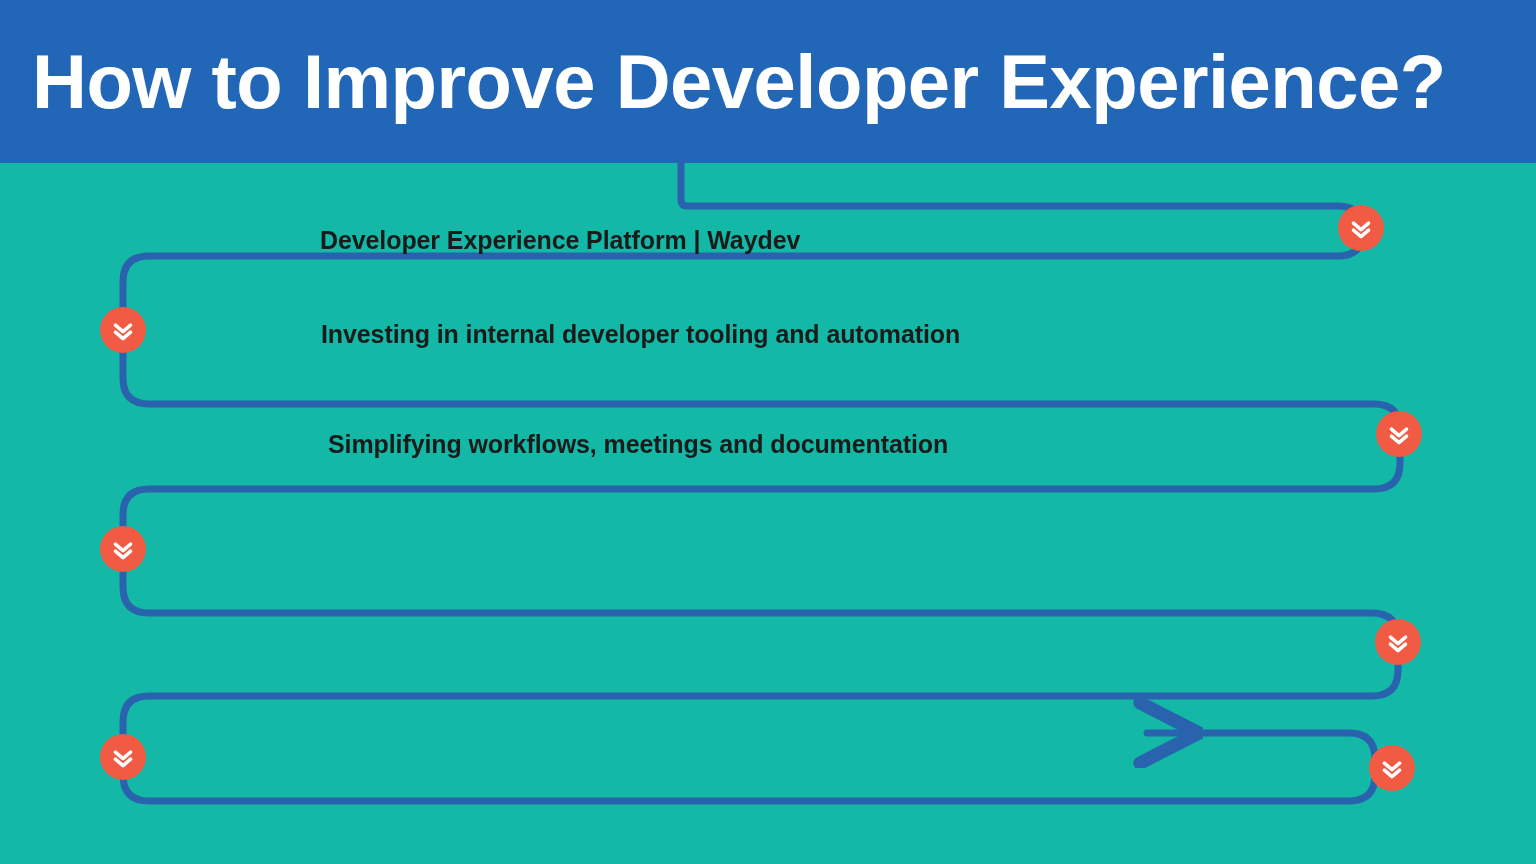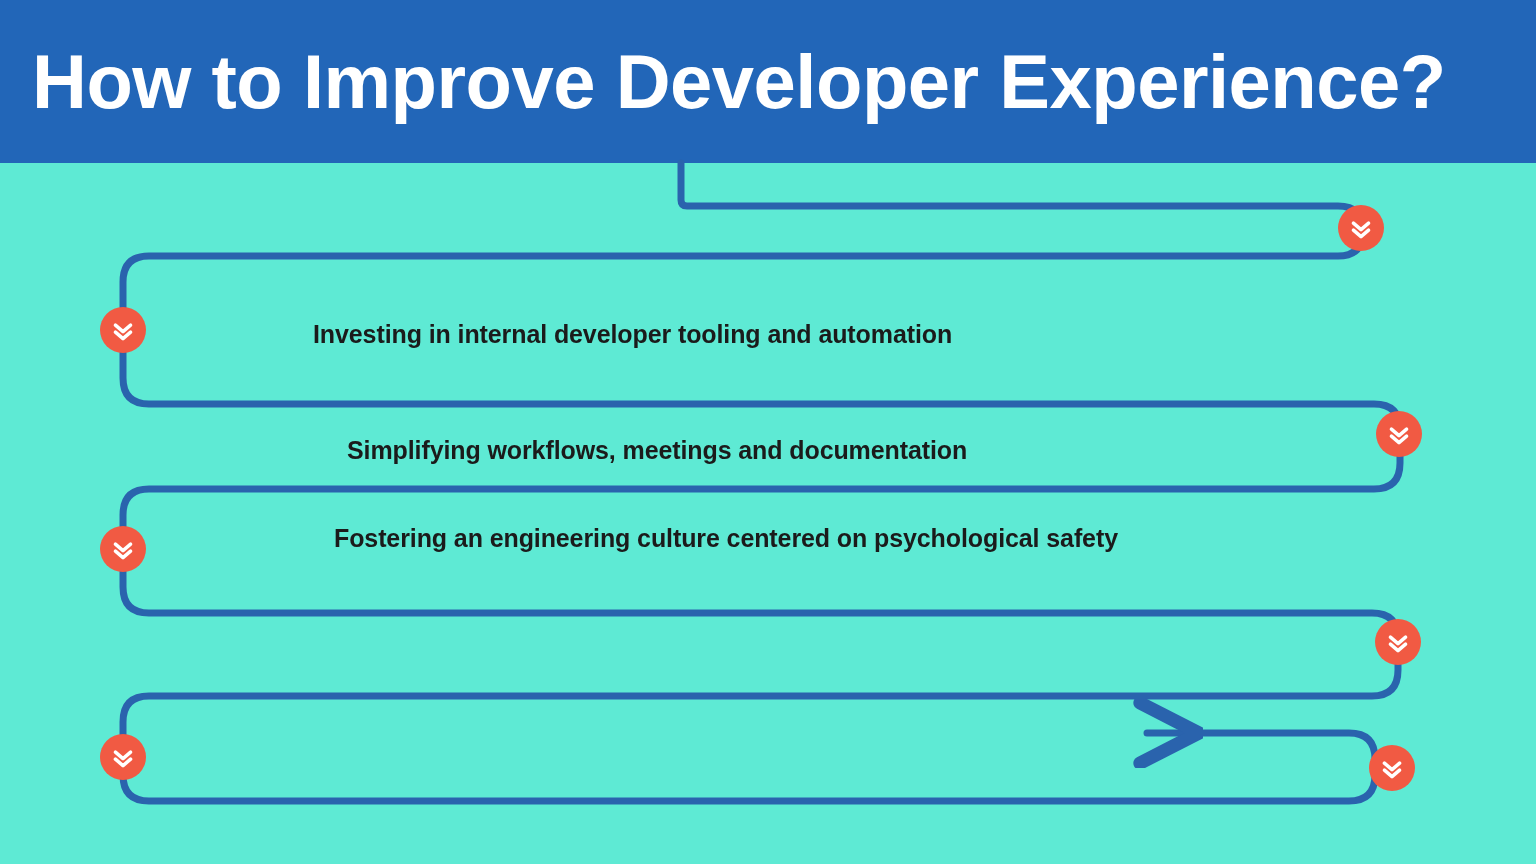--- a/index.html
+++ b/index.html
@@ -10,21 +10,21 @@
     height: 864px;
     overflow: hidden;
     background: #ffffff;
     font-family: "Liberation Sans", "DejaVu Sans", sans-serif;
   }
 
   #page {
     position: relative;
     width: 1536px;
     height: 864px;
-    background: #5eead4;
+    background: #14b8a6;
     overflow: hidden;
   }
 
   
   .header-banner {
     position: absolute;
     left: 0;
     top: 0;
     width: 1536px;
     height: 163px;
@@ -141,26 +141,26 @@
               L 123,775
               Q 123,801 149,801
               L 1349,801
               Q 1375,801 1375,775
               L 1375,759
               Q 1375,733 1349,733
               L 1147,733
             " fill="none" stroke="#2A63AD" stroke-width="7" stroke-linecap="round" stroke-linejoin="round" marker-end="url(#arrow-left)"></path>
     </svg>
 
-
-    <div class="row-label" style="left:313px; top:335px;">Investing in internal developer tooling and automation</div>
-
-    <div class="row-label" style="left:347px; top:445px;margin-top:6px;">Simplifying workflows, meetings and documentation</div>
-
-    <div class="row-label" style="left:334px; top:539px;">Fostering an engineering culture centered on psychological safety</div>
+    <div class="row-label" style="left:320px; top:241px;">Developer Experience Platform | Waydev</div>
+
+    <div class="row-label" style="left:321px; top:335px;">Investing in internal developer tooling and automation</div>
+
+    <div class="row-label" style="left:328px; top:445px;">Simplifying workflows, meetings and documentation</div>
+
 
 
 
     <div class="chevron-badge" style="left:1361px; top:228px;">
       <svg viewBox="0 0 24 24" fill="none" stroke="#FFFFFF" stroke-width="3.2" stroke-linecap="round" stroke-linejoin="round">
         <polyline points="5,7.5 12,13.5 19,7.5"></polyline>
         <polyline points="5,14 12,20 19,14"></polyline>
       </svg>
     </div>
 

